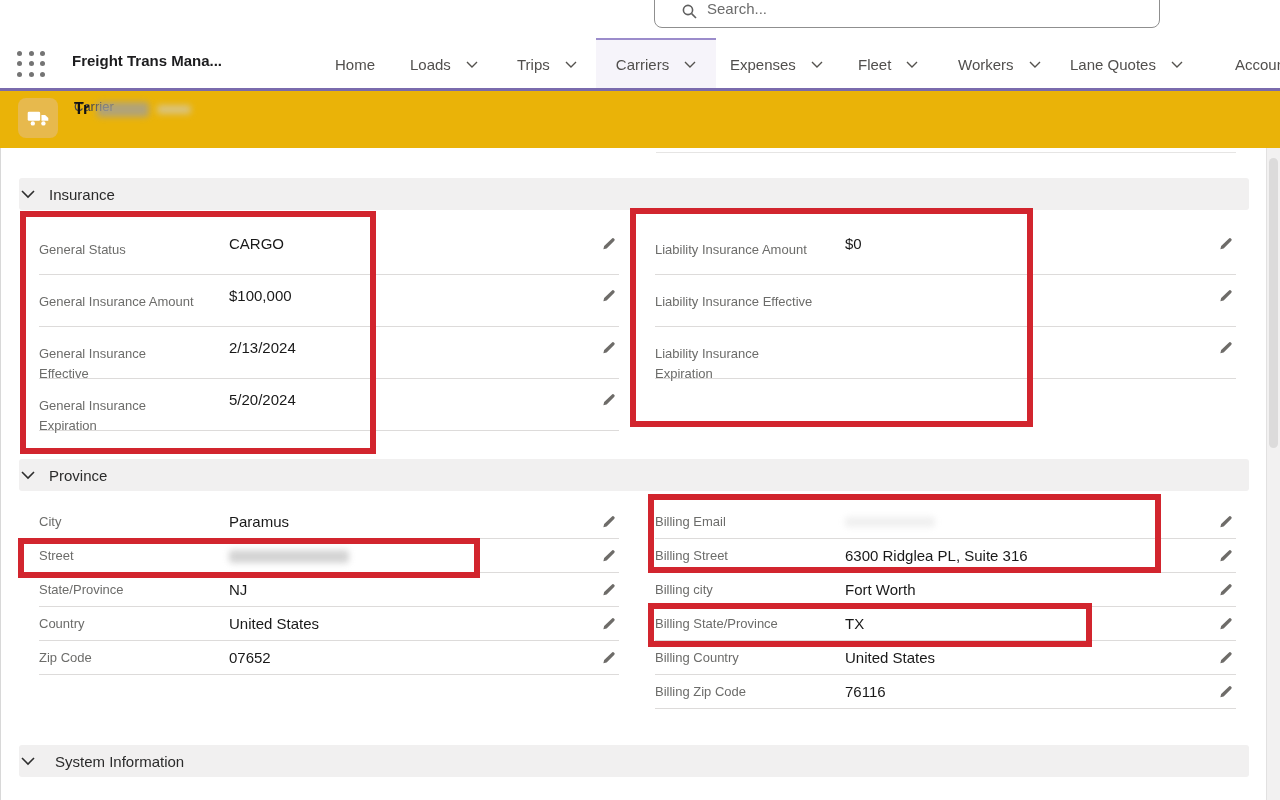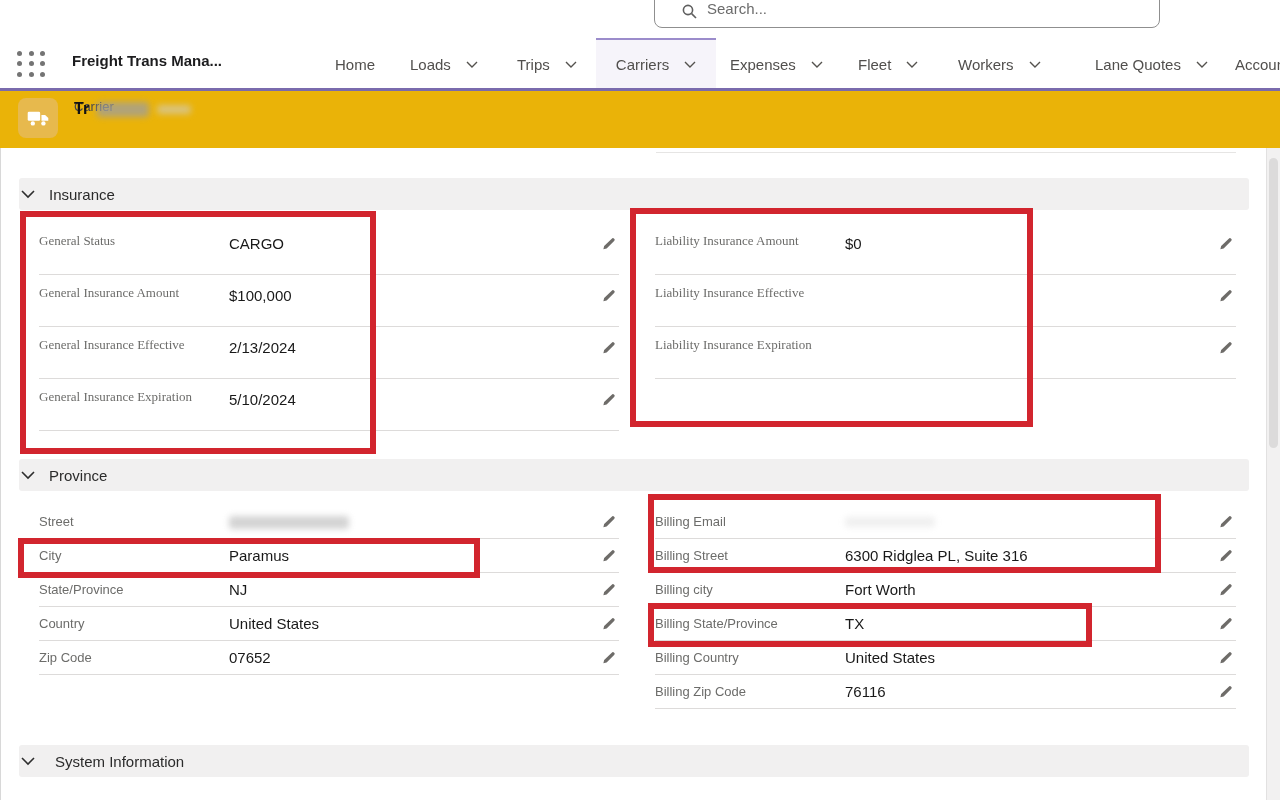--- a/index.html
+++ b/index.html
@@ -40,21 +40,21 @@
 
   .section-bar { position:absolute; left:18px; width:1230px; height:32px; background:#f1f0f0;
     border-radius:3px; display:flex; align-items:center; gap:14px; padding-left:2px; cursor:pointer; }
   .section-bar .title { font-size:15px; color:#2b2b2b; }
 
   .fieldcol { position:absolute; }
   .frow { position:relative; border-bottom:1px solid #dddbda; }
   .frow.lg { height:52px; }
   .frow.sm { height:34px; }
   .flabel { position:absolute; left:0; width:160px; font-size:13px; color:#6c6c6a; }
-  .lg .flabel { top:8px; line-height:20px;font-family:Liberation Serif, serif; }
+  .lg .flabel { top:17px; line-height:20px; }
   .sm .flabel { top:0; line-height:33px; white-space:nowrap; }
   .fvalue { position:absolute; left:190px; font-size:15px; color:#191919; }
   .lg .fvalue { top:12px; }
   .sm .fvalue { top:0; line-height:33px; }
   .pencil { position:absolute; right:4px; cursor:pointer; }
   .lg .pencil { top:14px; }
   .sm .pencil { top:10px; }
 
   .blur-blob { filter:blur(3px); border-radius:3px; display:inline-block; }
 
@@ -132,21 +132,21 @@
     <svg width="12" height="7" viewBox="0 0 12 7">
         <path d="M1 1l5 5 5-5" fill="none" stroke="#54524e" stroke-width="1.4"></path>
       </svg>
   </div>
   <div class="tab" style="left:958px;">
     <span>Workers</span>
     <svg width="12" height="7" viewBox="0 0 12 7">
         <path d="M1 1l5 5 5-5" fill="none" stroke="#54524e" stroke-width="1.4"></path>
       </svg>
   </div>
-  <div class="tab" style="left:1095px;">
+  <div class="tab" style="left:1070px;">
     <span>Lane Quotes</span>
     <svg width="12" height="7" viewBox="0 0 12 7">
         <path d="M1 1l5 5 5-5" fill="none" stroke="#54524e" stroke-width="1.4"></path>
       </svg>
   </div>
   <div class="tab" style="left:1235px;">
     <span>Accoun</span>
   </div>
   <div class="nav-underline"></div>
 
@@ -194,21 +194,21 @@
       </div>
       <div class="frow lg">
         <span class="flabel">General Insurance Effective</span>
         <span class="fvalue">2/13/2024</span>
         <span class="pencil"><svg width="14" height="14" viewBox="0 0 16 16">
               <path d="M12.3 1.9a1.9 1.9 0 0 1 2.7 2.7l-8.6 8.6-3.7.9.9-3.7z" fill="#6e6c69"></path>
             </svg></span>
       </div>
       <div class="frow lg">
         <span class="flabel">General Insurance Expiration</span>
-        <span class="fvalue">5/10/2024</span>
+        <span class="fvalue">5/20/2024</span>
         <span class="pencil"><svg width="14" height="14" viewBox="0 0 16 16">
               <path d="M12.3 1.9a1.9 1.9 0 0 1 2.7 2.7l-8.6 8.6-3.7.9.9-3.7z" fill="#6e6c69"></path>
             </svg></span>
       </div>
     </div>
 
     <div class="fieldcol" style="left:654px; top:75px; width:581px;">
       <div class="frow lg">
         <span class="flabel">Liability Insurance Amount</span>
         <span class="fvalue">$0</span>
@@ -234,29 +234,29 @@
 
     <div class="section-bar" style="top:311px;">
       <svg width="14" height="9" viewBox="0 0 14 9">
           <path d="M1 1l6 6 6-6" fill="none" stroke="#2e2e2e" stroke-width="1.6"></path>
         </svg>
       <span class="title">Province</span>
     </div>
 
     <div class="fieldcol" style="left:38px; top:357px; width:580px;">
       <div class="frow sm">
+        <span class="flabel">City</span>
+        <span class="fvalue">Paramus</span>
+        <span class="pencil"><svg width="14" height="14" viewBox="0 0 16 16">
+              <path d="M12.3 1.9a1.9 1.9 0 0 1 2.7 2.7l-8.6 8.6-3.7.9.9-3.7z" fill="#6e6c69"></path>
+            </svg></span>
+      </div>
+      <div class="frow sm">
         <span class="flabel">Street</span>
         <span class="val-blob blur-blob" style="top:11px;width:120px;height:13px;background:#c9c9c9;opacity:.8;"></span>
-        <span class="pencil"><svg width="14" height="14" viewBox="0 0 16 16">
-              <path d="M12.3 1.9a1.9 1.9 0 0 1 2.7 2.7l-8.6 8.6-3.7.9.9-3.7z" fill="#6e6c69"></path>
-            </svg></span>
-      </div>
-      <div class="frow sm">
-        <span class="flabel">City</span>
-        <span class="fvalue">Paramus</span>
         <span class="pencil"><svg width="14" height="14" viewBox="0 0 16 16">
               <path d="M12.3 1.9a1.9 1.9 0 0 1 2.7 2.7l-8.6 8.6-3.7.9.9-3.7z" fill="#6e6c69"></path>
             </svg></span>
       </div>
       <div class="frow sm">
         <span class="flabel">State/Province</span>
         <span class="fvalue">NJ</span>
         <span class="pencil"><svg width="14" height="14" viewBox="0 0 16 16">
               <path d="M12.3 1.9a1.9 1.9 0 0 1 2.7 2.7l-8.6 8.6-3.7.9.9-3.7z" fill="#6e6c69"></path>
             </svg></span>

